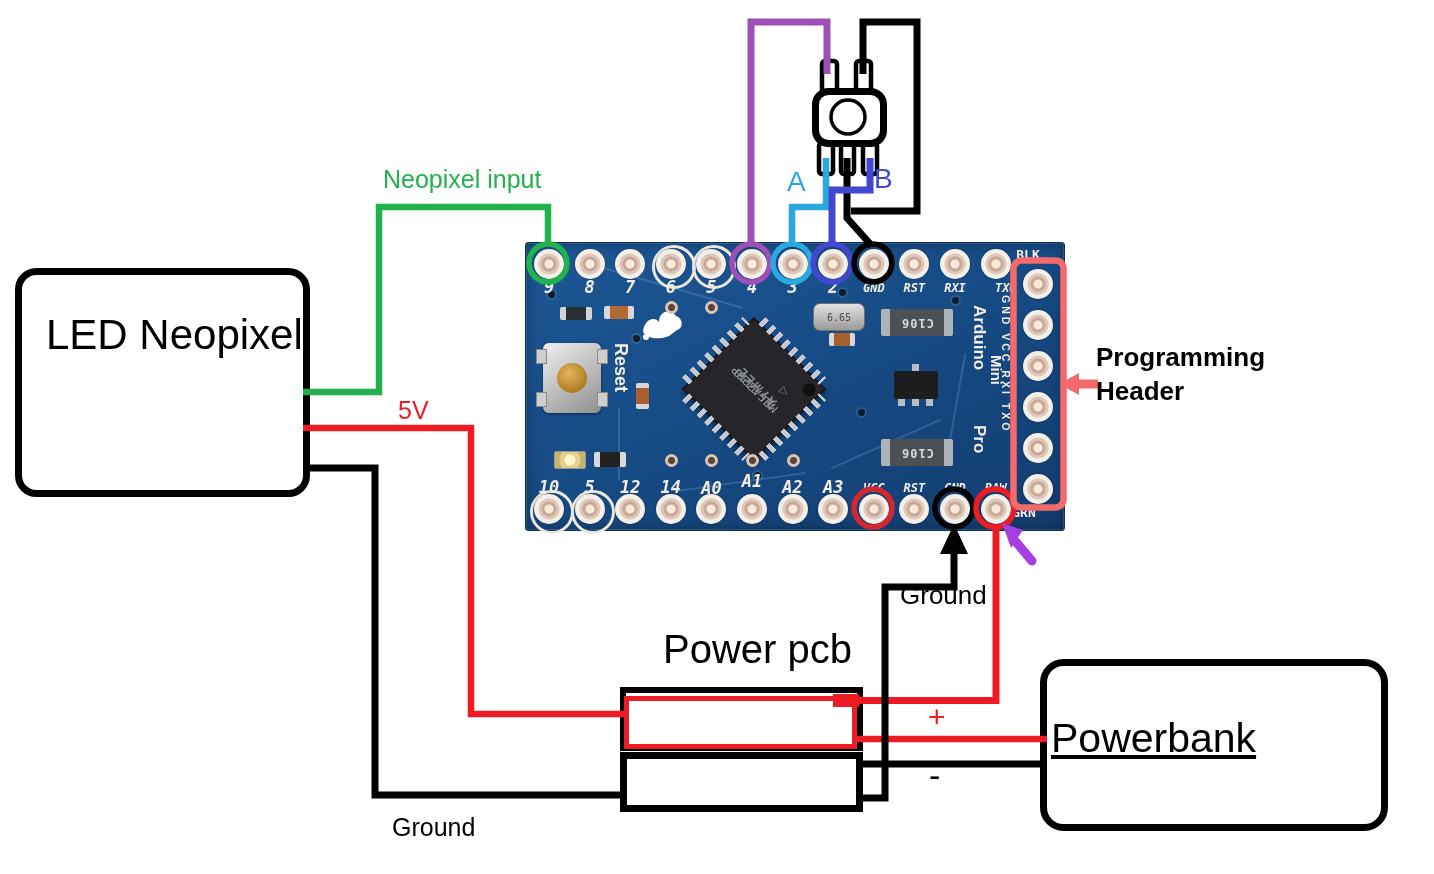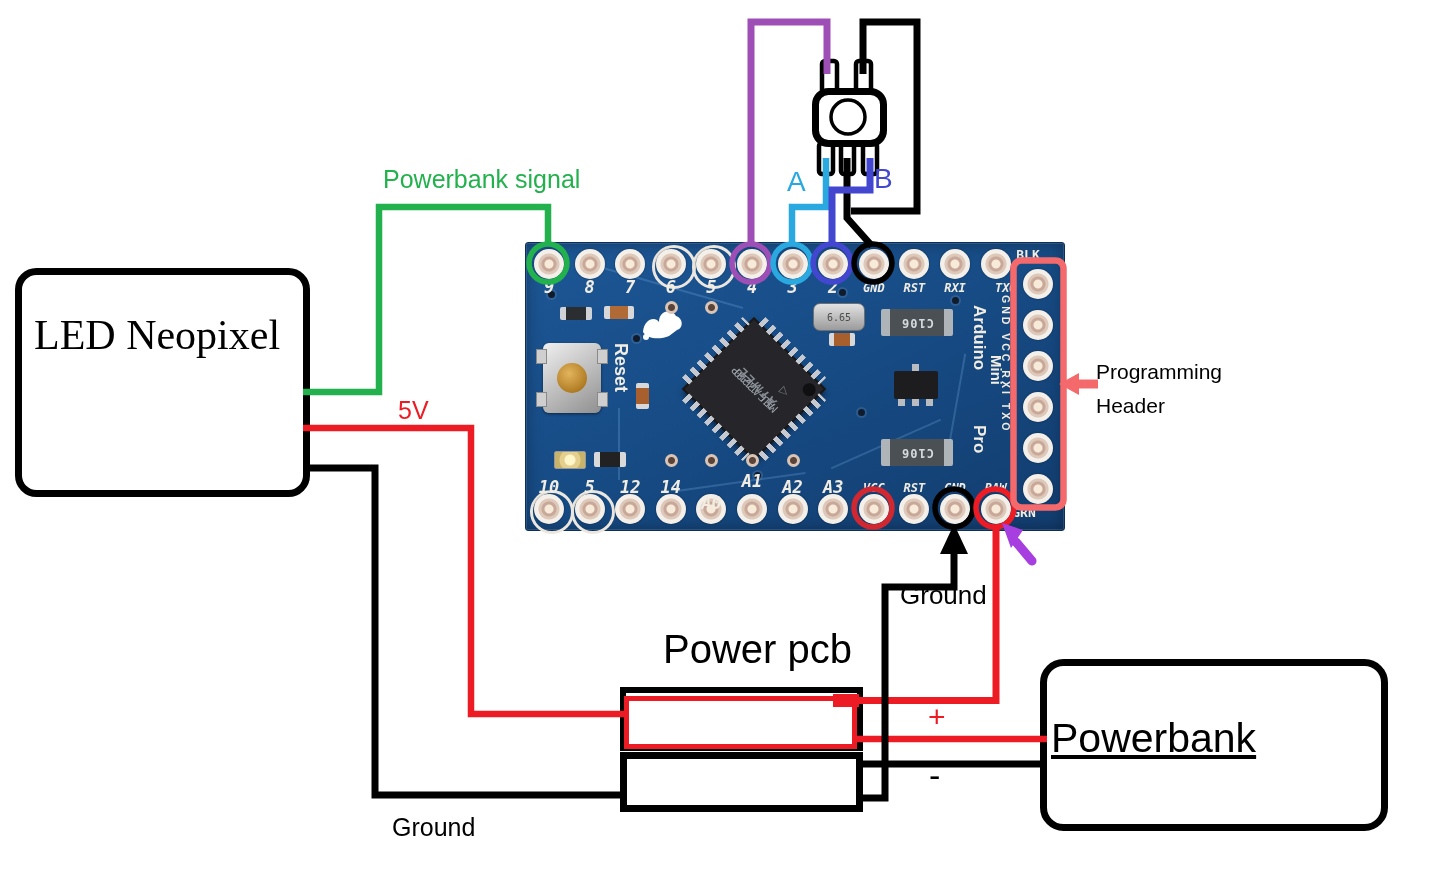--- a/index.html
+++ b/index.html
@@ -6,22 +6,22 @@
   .canvas{position:relative;width:1434px;height:874px;background:#fff;overflow:hidden;
           font-family:"Liberation Sans",sans-serif;}
   .overlay{position:absolute;left:0;top:0;z-index:2;pointer-events:none;}
   .txt{position:absolute;z-index:3;color:#000;line-height:1.05;}
 
   
   .t-neopixel{left:383px;top:166px;font-size:25px;color:var(--green);}
   .t-a{left:787px;top:167px;font-size:28px;color:var(--cyan);}
   .t-b{left:874px;top:164px;font-size:28px;color:var(--indigo);}
   .t-5v{left:398px;top:397px;font-size:25px;color:var(--red);}
-  .t-led{left:34px;top:313px;font-size:42px;font-family:Liberation Serif, serif;}
-  .t-prog{left:1096px;top:355px;font-size:21px;line-height:34px;white-space:pre-line;}
+  .t-led{left:46px;top:313px;font-size:42px;}
+  .t-prog{left:1096px;top:340px;font-size:26px;line-height:34px;white-space:pre-line;font-weight:bold;}
   .t-raw{left:1019px;top:544px;font-size:27px;}
   .t-gnd-top{left:900px;top:582px;font-size:26px;}
   .t-powerpcb{left:663px;top:628px;font-size:40px;}
   .t-plus{left:928px;top:701px;font-size:30px;color:var(--red);}
   .t-minus{left:929px;top:758px;font-size:34px;}
   .t-gnd-bot{left:392px;top:814px;font-size:25px;}
   .t-powerbank{left:1051px;top:717px;font-size:41px;text-decoration:underline;}
 
   
   .board{position:absolute;left:525px;top:242px;width:538px;height:287px;z-index:1;
@@ -179,21 +179,21 @@
         <div class="pad" style="left: 8px; top: 251px;"></div>
         <div class="plabel" style="left: 2px; top: 234px;">10</div>
         <div class="silk" style="left: 44.6px; top: 247px;"></div>
         <div class="pad" style="left: 48.6px; top: 251px;"></div>
         <div class="plabel" style="left: 42.6px; top: 234px;">5</div>
         <div class="pad" style="left: 89.2px; top: 251px;"></div>
         <div class="plabel" style="left: 83.2px; top: 234px;">12</div>
         <div class="pad" style="left: 129.8px; top: 251px;"></div>
         <div class="plabel" style="left: 123.8px; top: 234px;">14</div>
         <div class="pad" style="left: 170.4px; top: 251px;"></div>
-        <div class="plabel" style="left: 164.4px; top: 250px;">A0</div>
+        <div class="plabel" style="left: 164.4px; top: 235px;">A0</div>
         <div class="pad" style="left: 211px; top: 251px;"></div>
         <div class="plabel" style="left: 205px; top: 228px;">A1</div>
         <div class="pad" style="left: 251.6px; top: 251px;"></div>
         <div class="plabel" style="left: 245.6px; top: 234px;">A2</div>
         <div class="pad" style="left: 292.2px; top: 251px;"></div>
         <div class="plabel" style="left: 286.2px; top: 234px;">A3</div>
         <div class="pad" style="left: 332.8px; top: 251px;"></div>
         <div class="plabel sm" style="left: 326.8px; top: 238px;">VCC</div>
         <div class="pad" style="left: 373.4px; top: 251px;"></div>
         <div class="plabel sm" style="left: 367.4px; top: 238px;">RST</div>
@@ -253,21 +253,21 @@
     <circle cx="995" cy="508" r="19" fill="none" style="stroke:var(--red)" stroke-width="5.5"></circle>
 
     <rect x="1013.5" y="260.5" width="50" height="247" rx="8" fill="none" style="stroke:var(--pink)" stroke-width="6.5"></rect>
     <path d="M1098,384 L1076,384" style="stroke:var(--pink)" stroke-width="9"></path>
     <polygon points="1059,384 1079,373 1079,395" style="fill:var(--pink)"></polygon>
 
     <path d="M1032,561 L1016,542" style="stroke:var(--purple-arrow)" stroke-width="9" stroke-linecap="round"></path>
     <polygon points="1002,523 1023,530 1011,548" style="fill:var(--purple-arrow)"></polygon>
   </svg>
 
-  <div class="txt t-neopixel">Powerbank signal</div>
+  <div class="txt t-neopixel">Neopixel input</div>
   <div class="txt t-a">A</div>
   <div class="txt t-b">B</div>
   <div class="txt t-5v">5V</div>
   <div class="txt t-led">LED Neopixel</div>
   <div class="txt t-prog">Programming
 Header</div>
   <div class="txt t-gnd-top">Ground</div>
   <div class="txt t-powerpcb">Power pcb</div>
   <div class="txt t-plus">+</div>
   <div class="txt t-minus">-</div>

